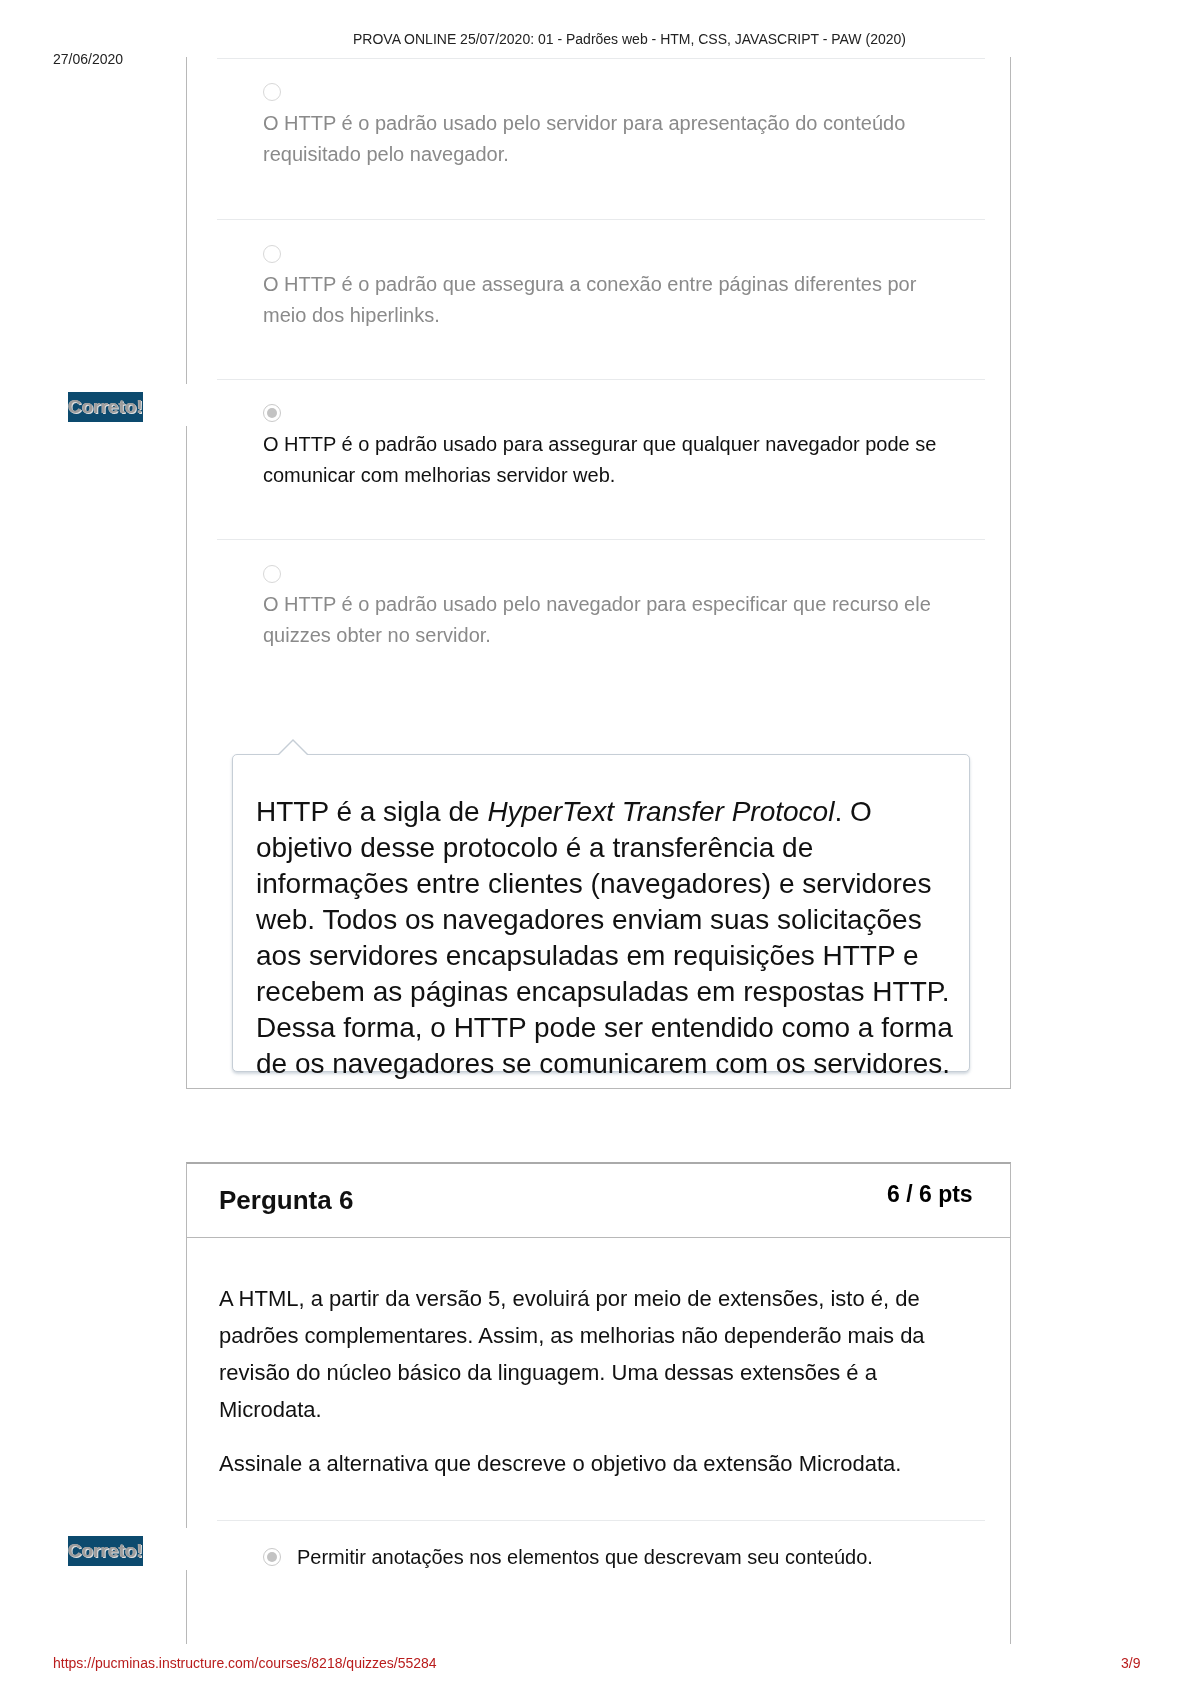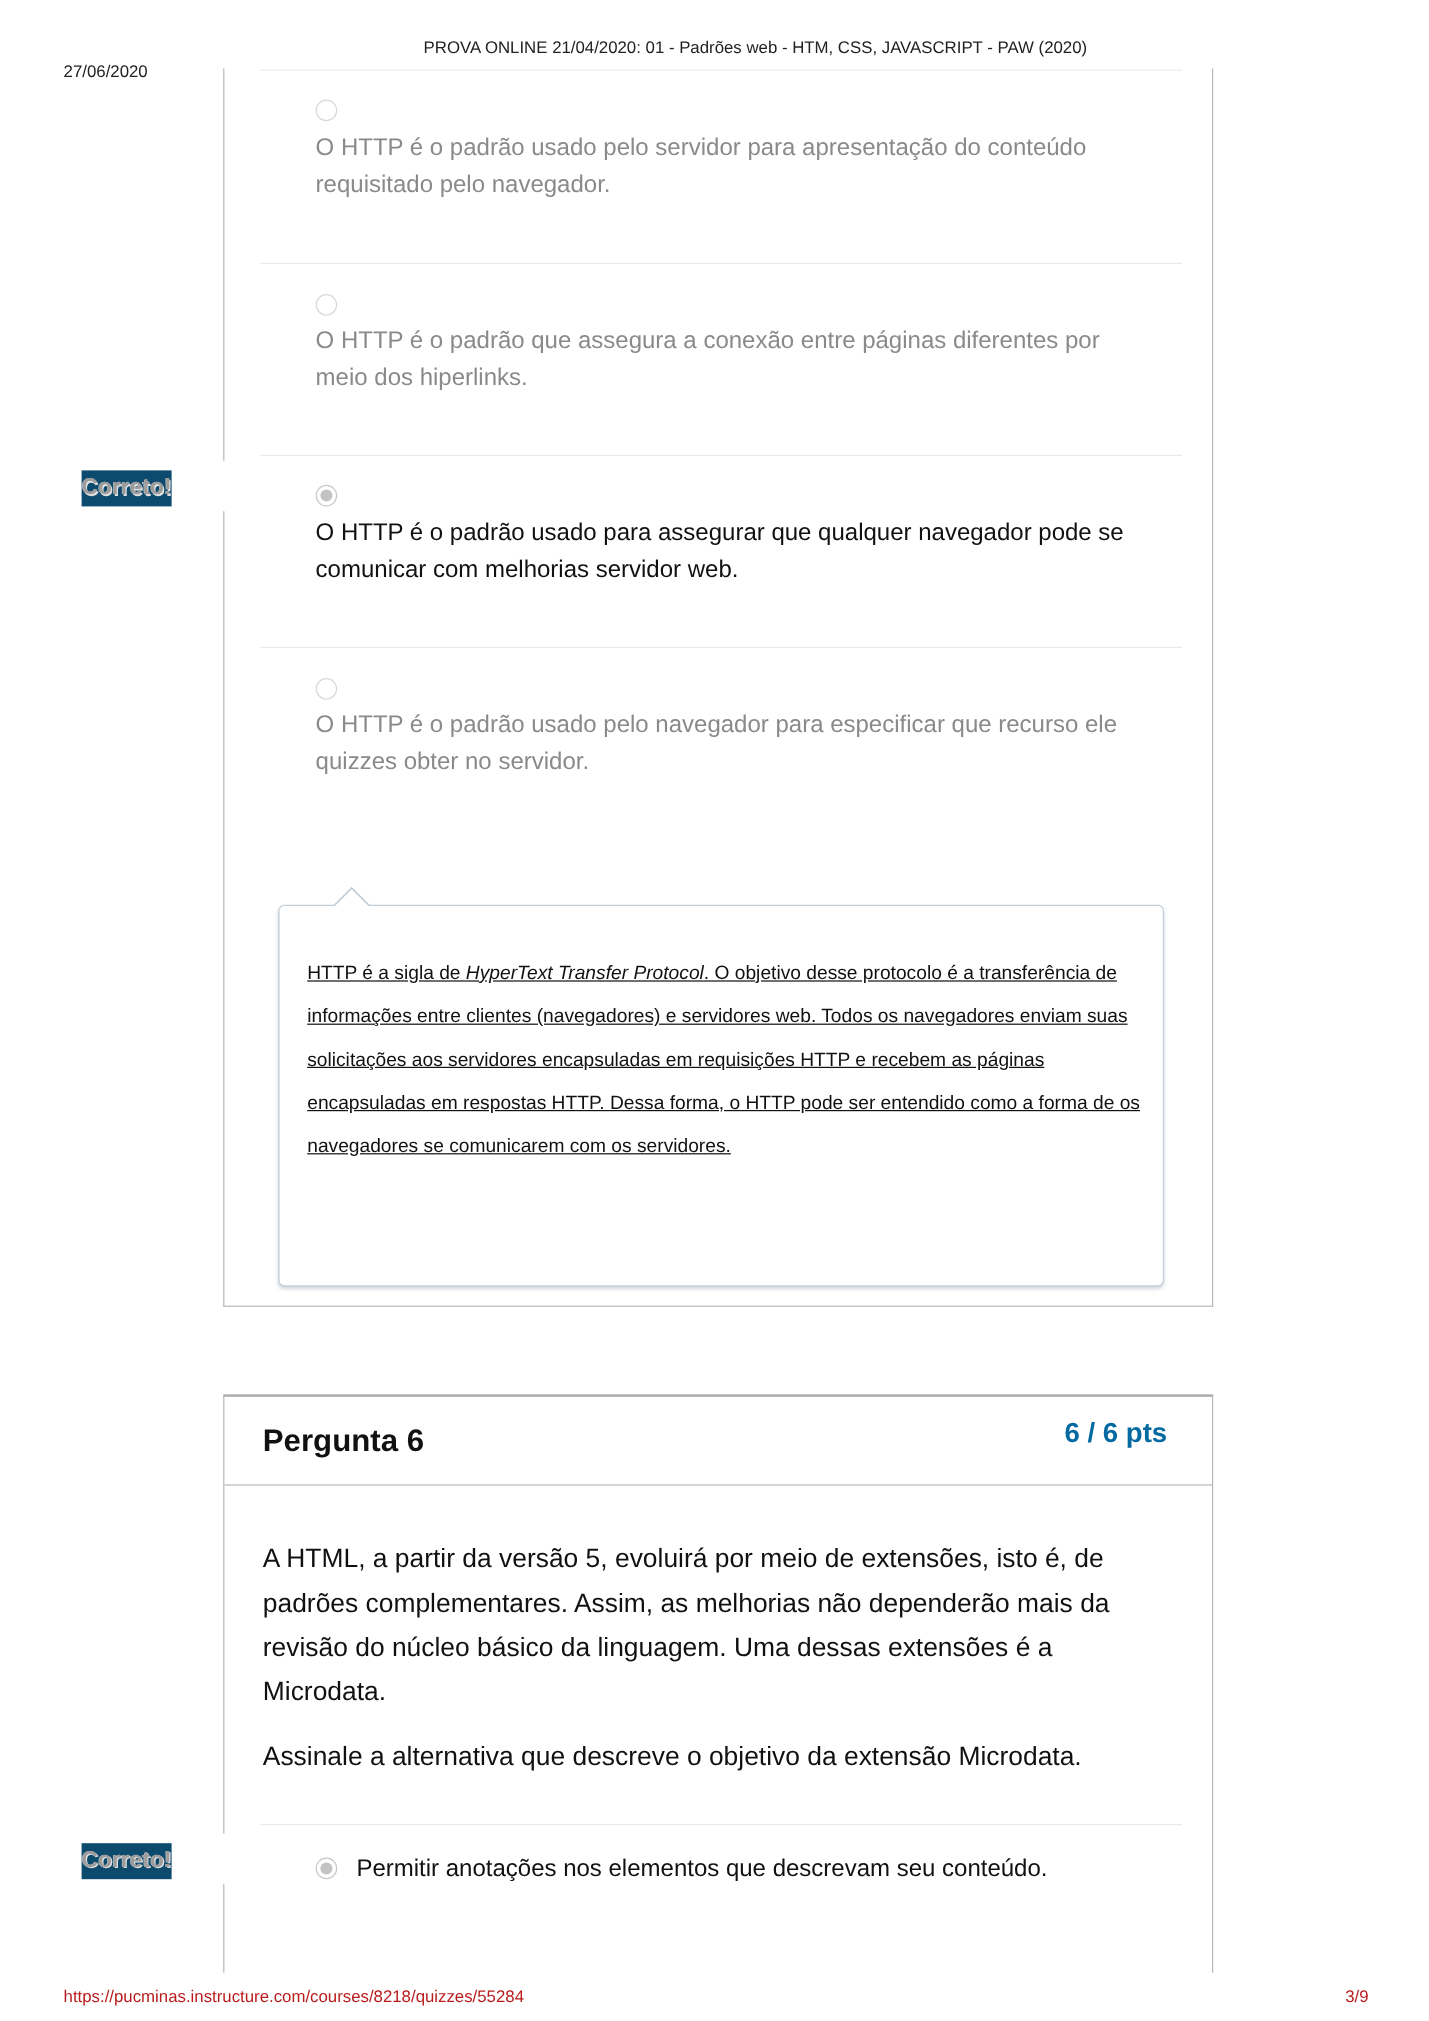--- a/index.html
+++ b/index.html
@@ -10,31 +10,31 @@
   .card { position:absolute; border-left:1px solid #b8b8b8; border-right:1px solid #b8b8b8; background:#fff; }
   .divider { position:absolute; height:1px; background:#e8eaec; }
   .radio { position:absolute; width:18px; height:18px; border-radius:50%; box-sizing:border-box; border:1px solid #d8d8d8; background:#fff; }
   .radio.selected { border:1px solid #c9c9c9; background:#fff; }
   .radio.selected::after { content:""; position:absolute; left:3px; top:3px; width:10px; height:10px; border-radius:50%; background:#c3c3c3; }
   .opt-text { position:absolute; font-size:20px; line-height:31px; color:#8a8a8a; width:680px; }
   .opt-text.selected { color:#111; }
   .correct-label { position:absolute; font-size:19px; font-weight:bold; color:#9c9c9c; text-shadow: 1px 1px 0 #e0e0e0, -0.5px -0.5px 0 #bdbdbd; background:#0c4a6e; padding:4px 0; }
   .feedback { position:absolute; border:1px solid #c6ced6; border-radius:5px; background:#fff; box-shadow:0 2px 3px rgba(120,140,160,0.35); }
   .feedback-arrow { position:absolute; width:0; height:0; }
-  .feedback-text { position:absolute; font-size:16px; line-height:36px; color:#111;text-decoration:underline; }
+  .feedback-text { position:absolute; font-size:28px; line-height:36px; color:#111; }
   .q-title { position:absolute; font-size:26px; font-weight:bold; color:#111; }
-  .q-points { position:absolute; font-size:23px; font-weight:bold; color:#0369a1; }
+  .q-points { position:absolute; font-size:23px; font-weight:bold; color:#000000; }
   .q-text { position:absolute; font-size:22px; line-height:37px; color:#111; }
   .answer-text { position:absolute; font-size:20px; color:#111; }
 </style>
 </head>
 <body>
 
 <div class="abs print-header" style="left:53px; top:31px;margin-top:20px;">27/06/2020</div>
-<div class="abs print-header" style="left:353px; top:31px;">PROVA ONLINE 21/04/2020: 01 - Padrões web - HTM, CSS, JAVASCRIPT - PAW (2020)</div>
+<div class="abs print-header" style="left:353px; top:31px;">PROVA ONLINE 25/07/2020: 01 - Padrões web - HTM, CSS, JAVASCRIPT - PAW (2020)</div>
 
 <div class="card" style="left:186px; top:57px; width:823px; height:1031px; border-bottom:1px solid #b8b8b8;">
 </div>
 
 <div class="abs" style="left:184px; top:384px; width:4px; height:42px; background:#fff;"></div>
 
 <div class="divider" style="left:217px; top:58px; width:768px;"></div>
 
 <div class="radio" style="left:263px; top:83px;"></div>
 <div class="opt-text" style="left:263px; top:108px;">O HTTP é o padrão usado pelo servidor para apresentação do conteúdo requisitado pelo navegador.</div>

